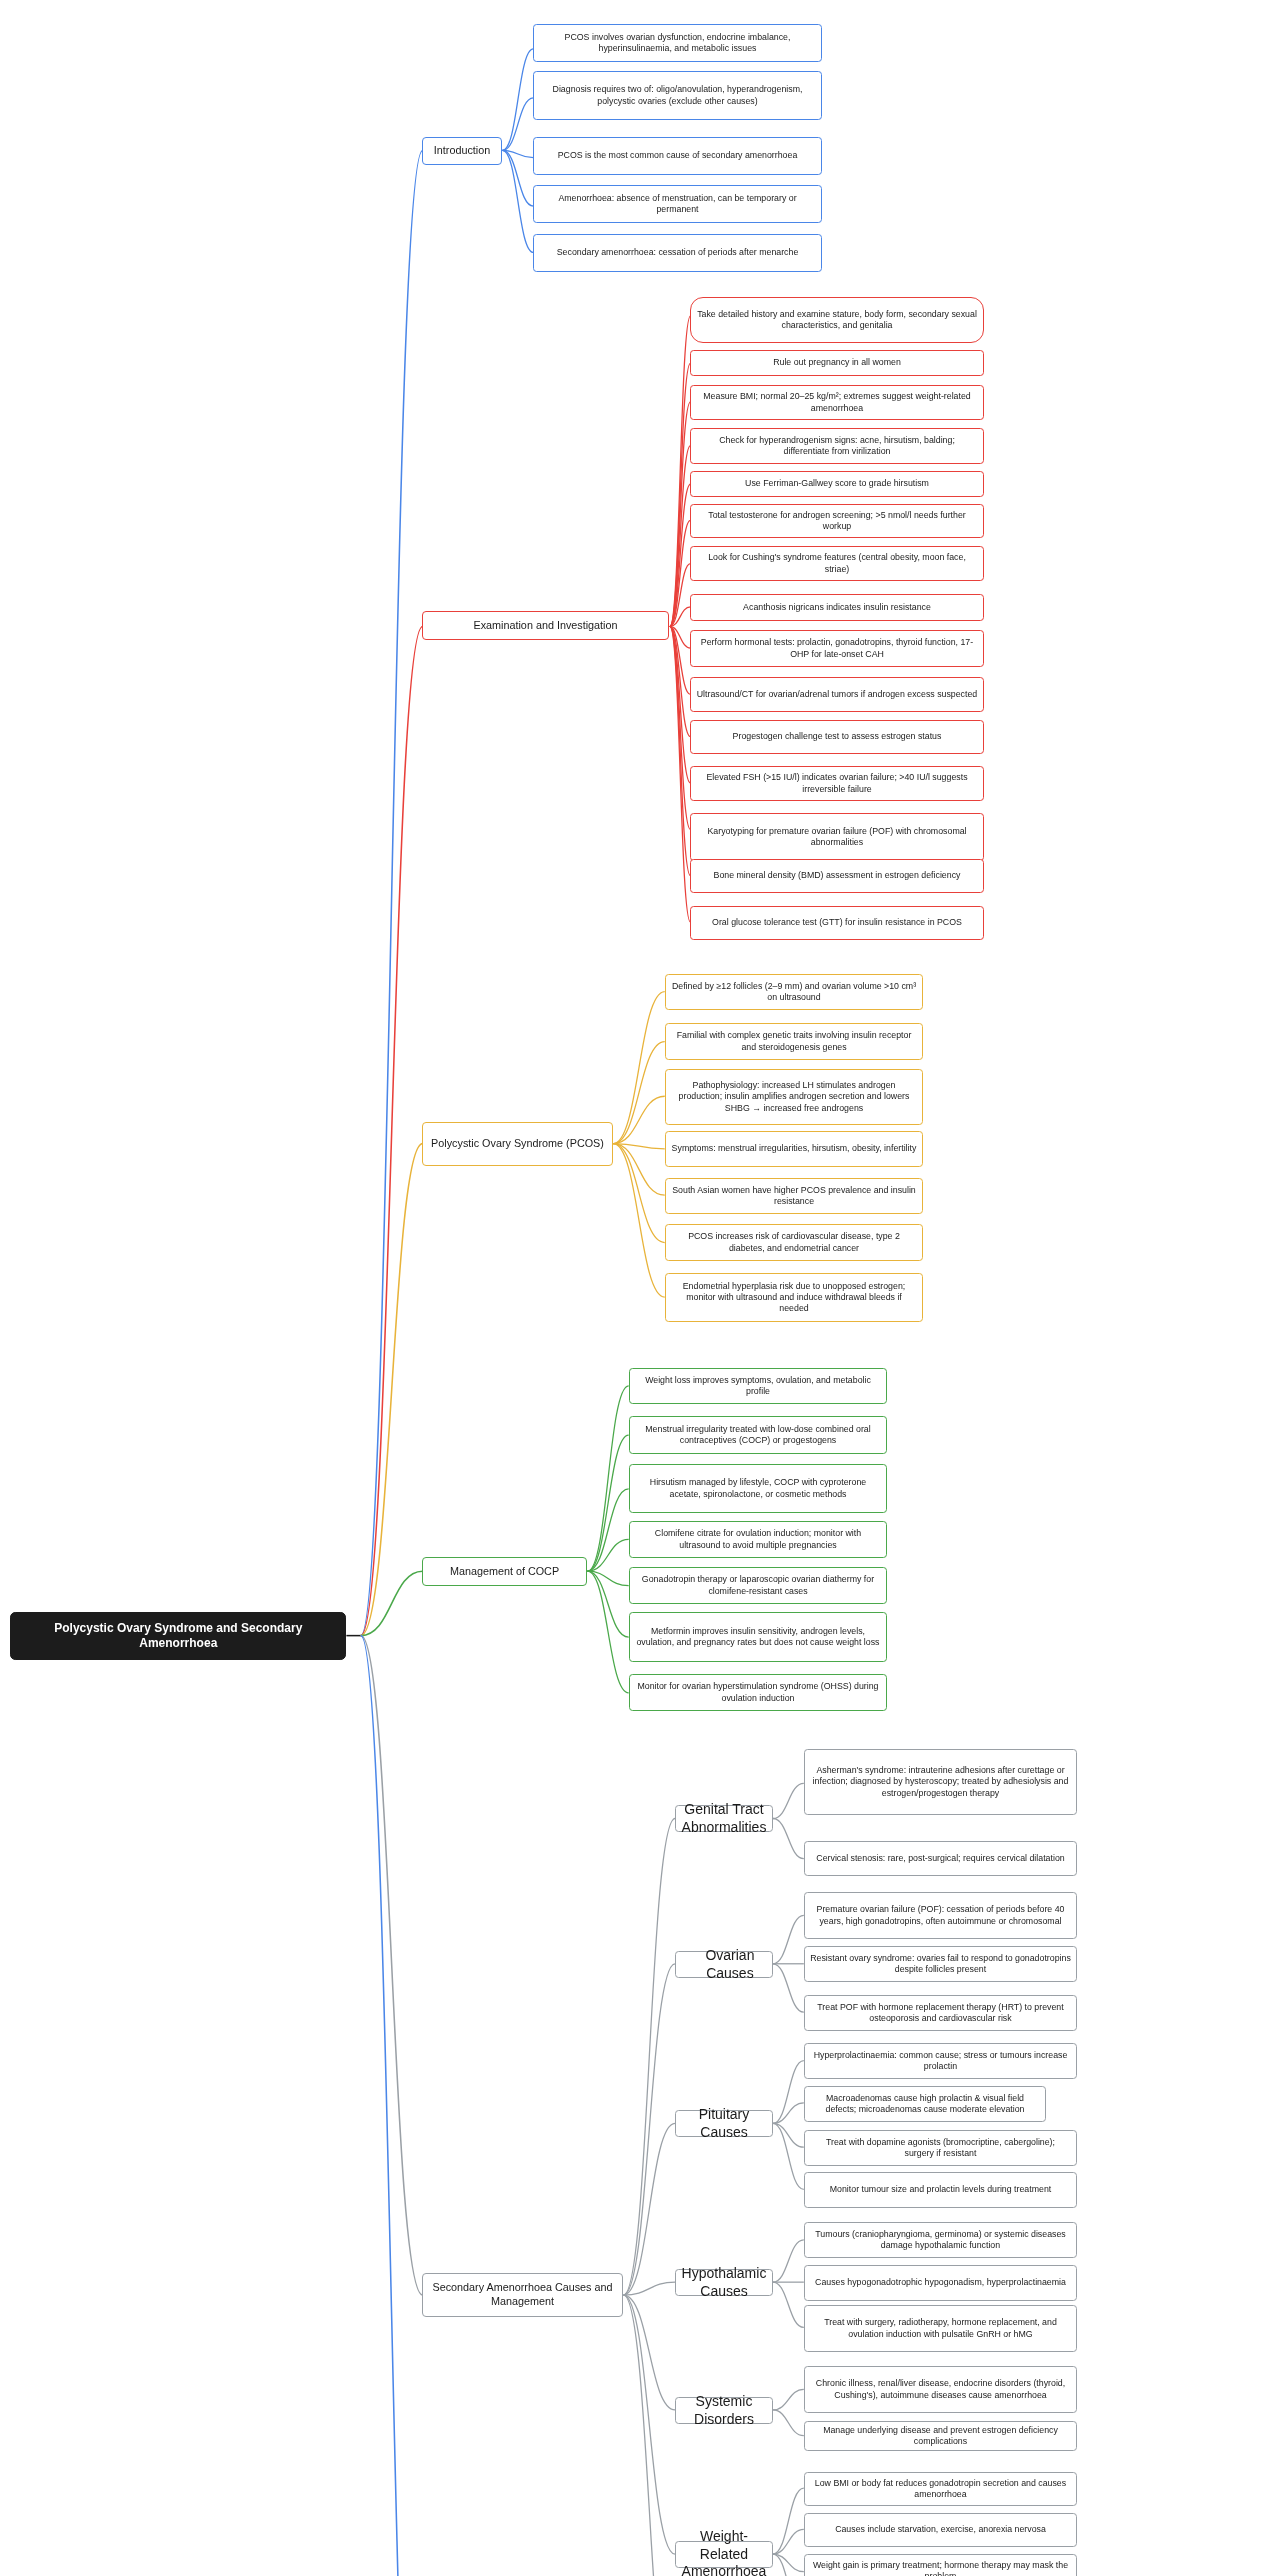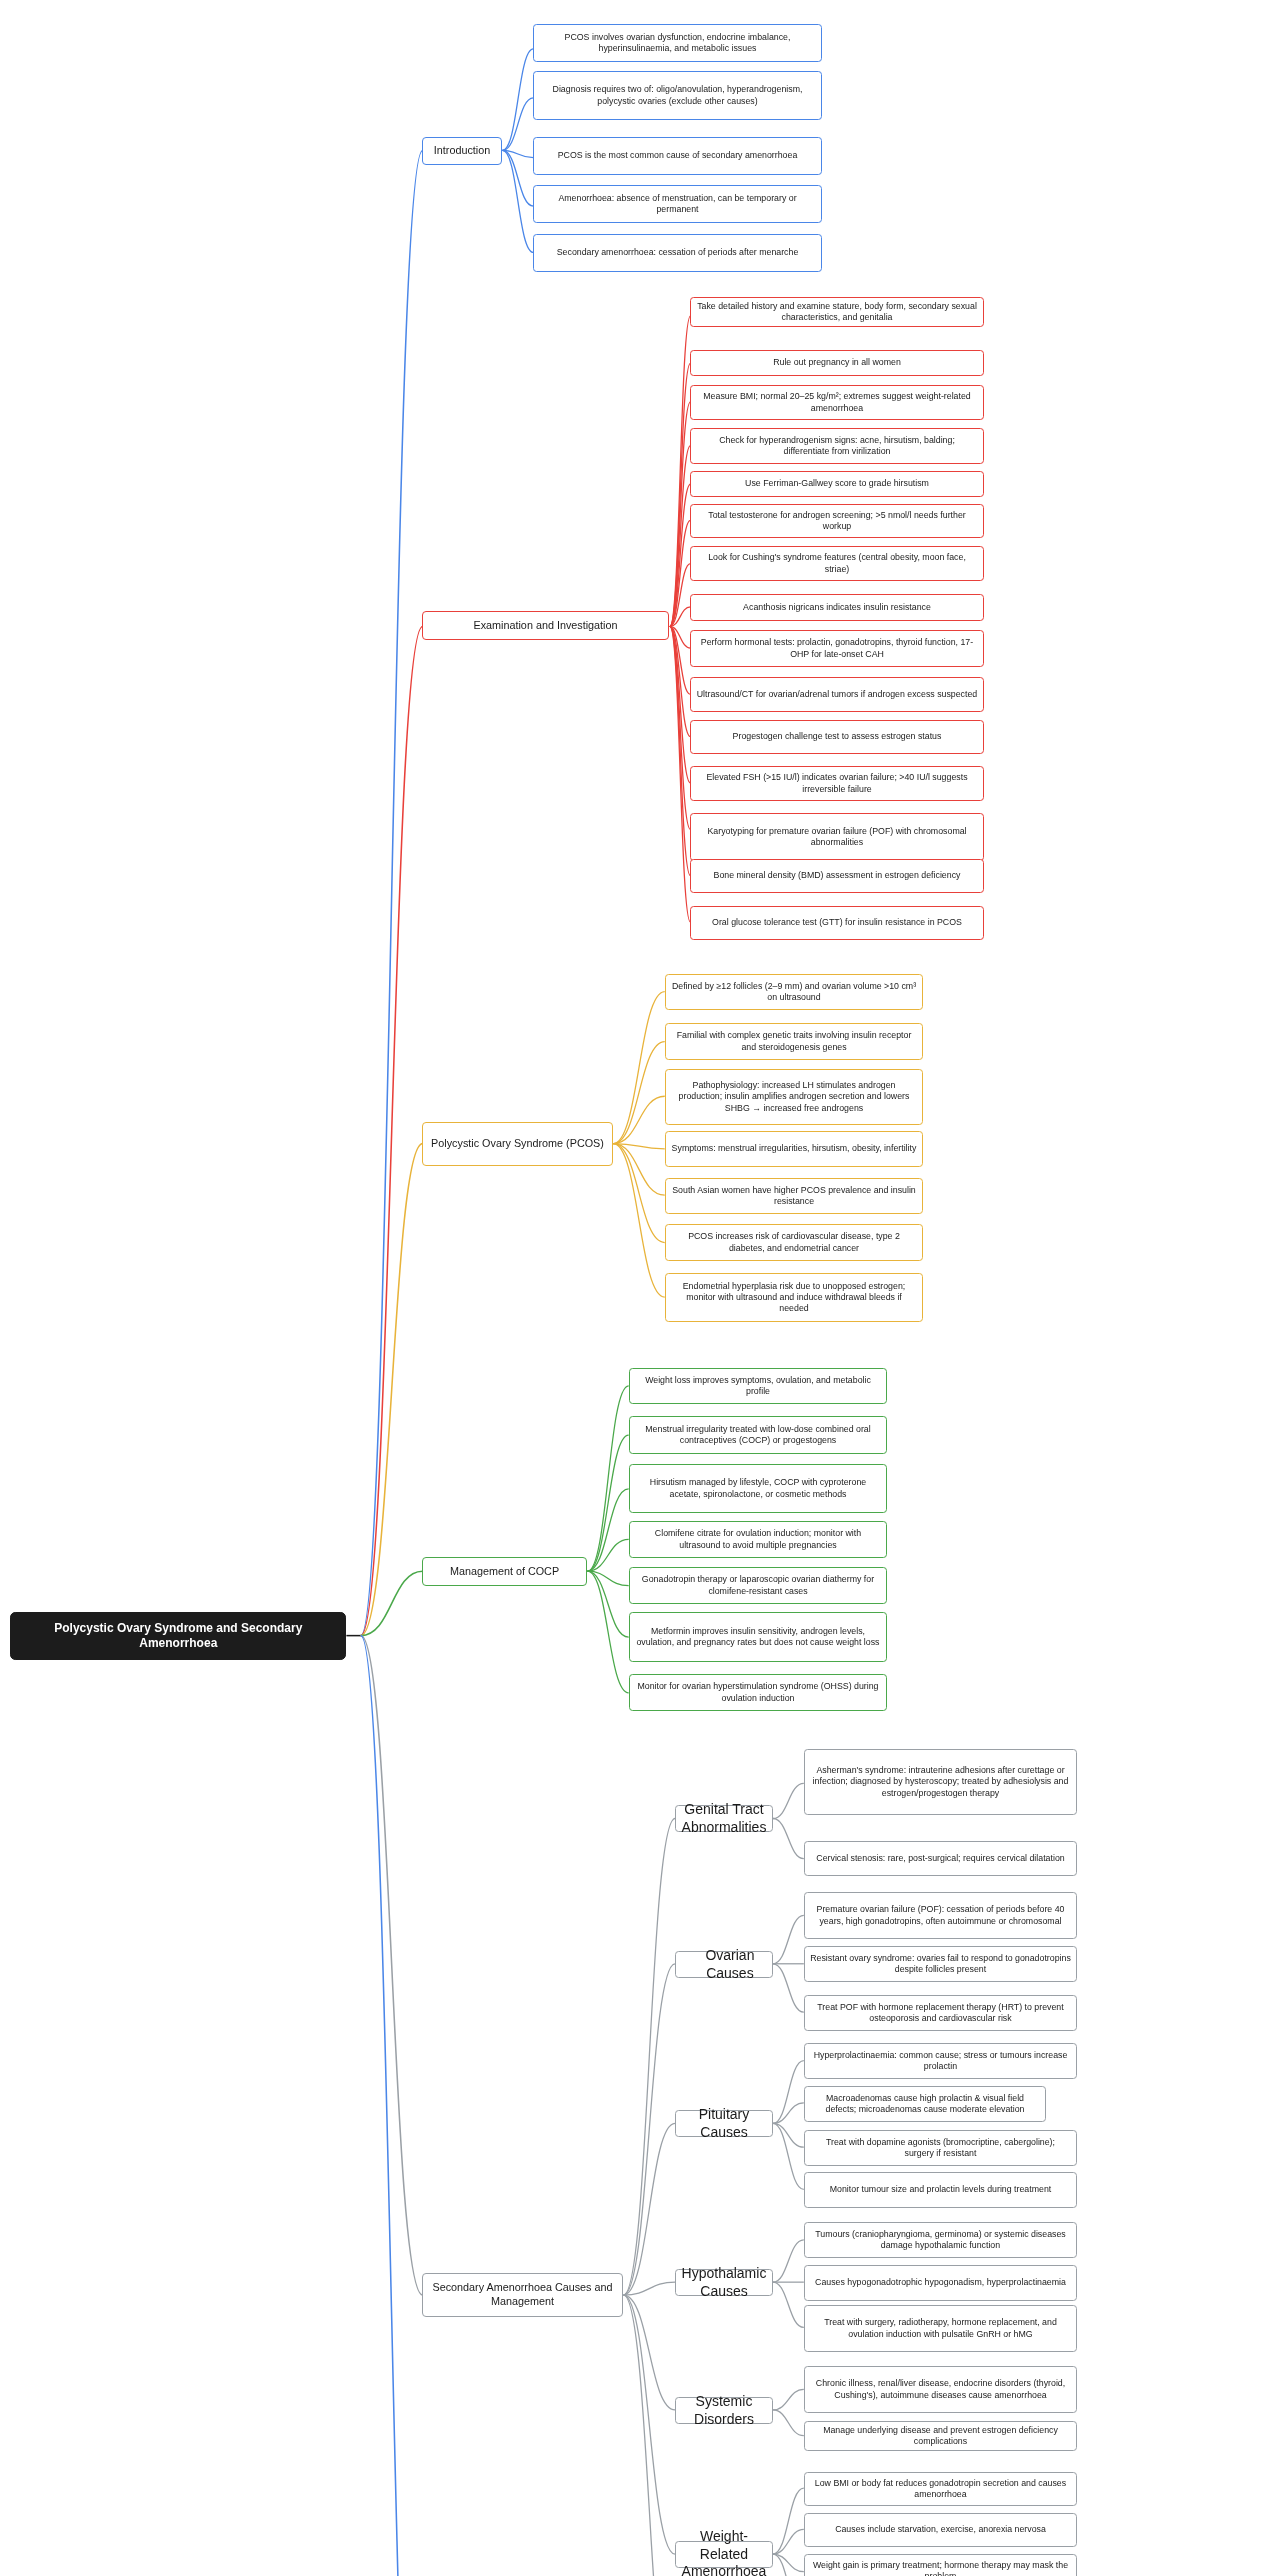--- a/index.html
+++ b/index.html
@@ -194,21 +194,21 @@
   <div class="node leaf c-blue" style="left:533px; top:185px; width:289px; height:38px;">
     <span>Amenorrhoea: absence of menstruation, can be temporary or permanent</span>
     </div>
   <div class="node leaf c-blue" style="left:533px; top:234px; width:289px; height:38px;">
     <span>Secondary amenorrhoea: cessation of periods after menarche</span>
     </div>
 
   <div class="node l1 c-red" style="left:422px; top:611px; width:247px; height:29px;">
     <span>Examination and Investigation</span>
   </div>
-  <div class="node leaf c-red" style="left:690px; top:297px; width:294px; height:30px;">
+  <div class="node leaf c-red" style="left:690px; top:297px; width:294px; height:46px;border-radius:13px;">
     <span>Take detailed history and examine stature, body form, secondary sexual characteristics, and genitalia</span>
     </div>
   <div class="node leaf c-red" style="left:690px; top:350px; width:294px; height:26px;">
     <span>Rule out pregnancy in all women</span>
     </div>
   <div class="node leaf c-red" style="left:690px; top:385px; width:294px; height:35px;">
     <span>Measure BMI; normal 20–25 kg/m²; extremes suggest weight-related amenorrhoea</span>
     </div>
   <div class="node leaf c-red" style="left:690px; top:428px; width:294px; height:36px;">
     <span>Check for hyperandrogenism signs: acne, hirsutism, balding; differentiate from virilization</span>

